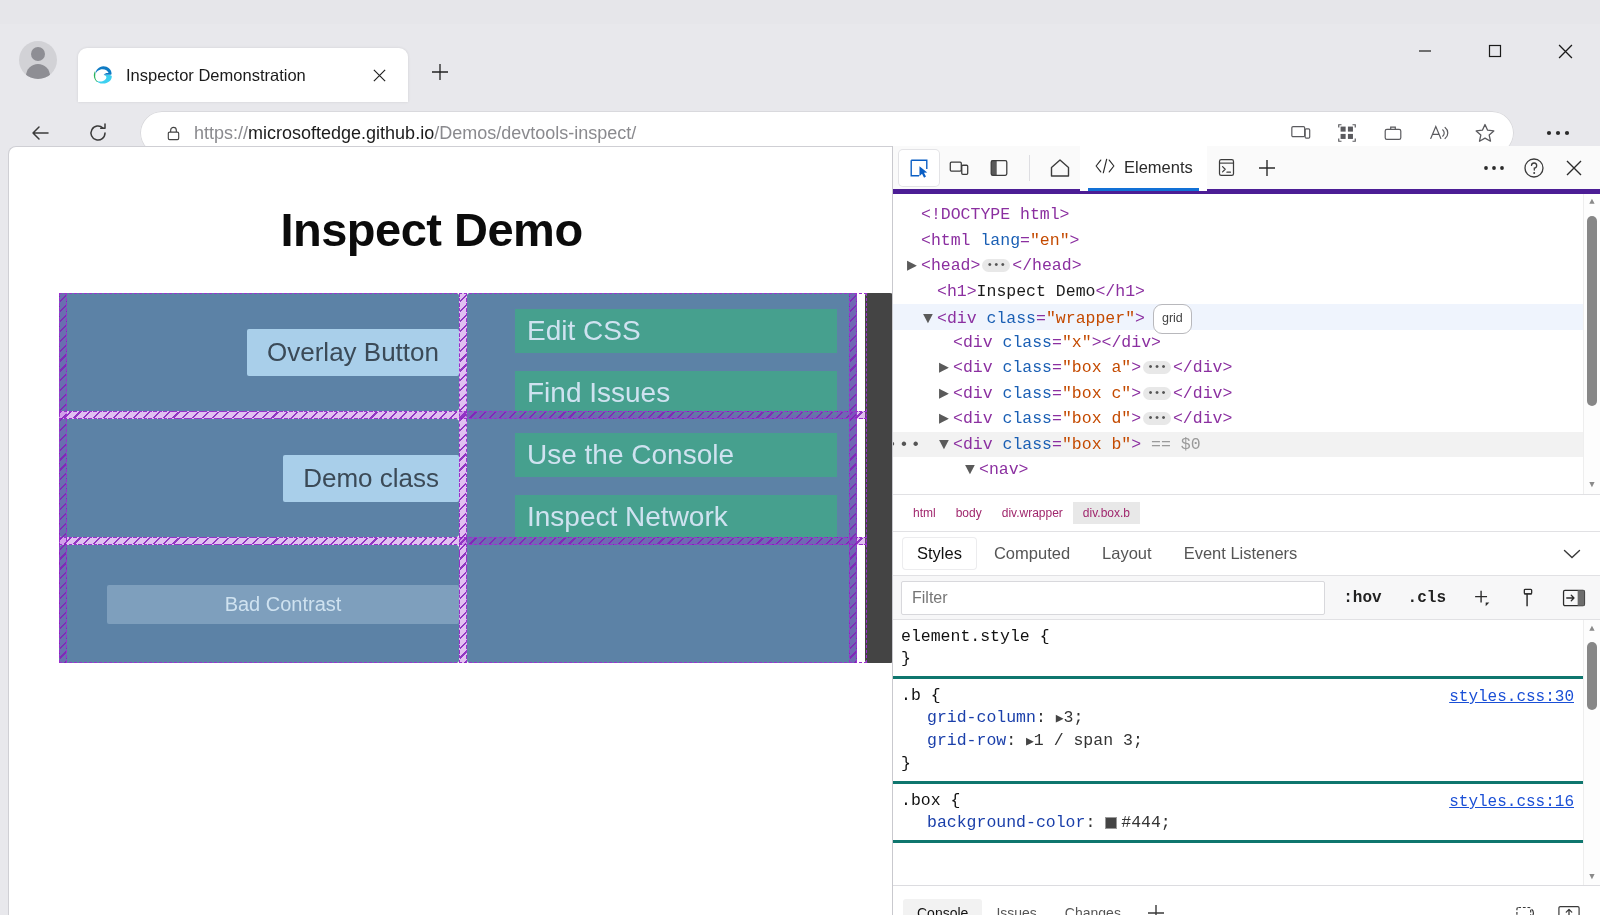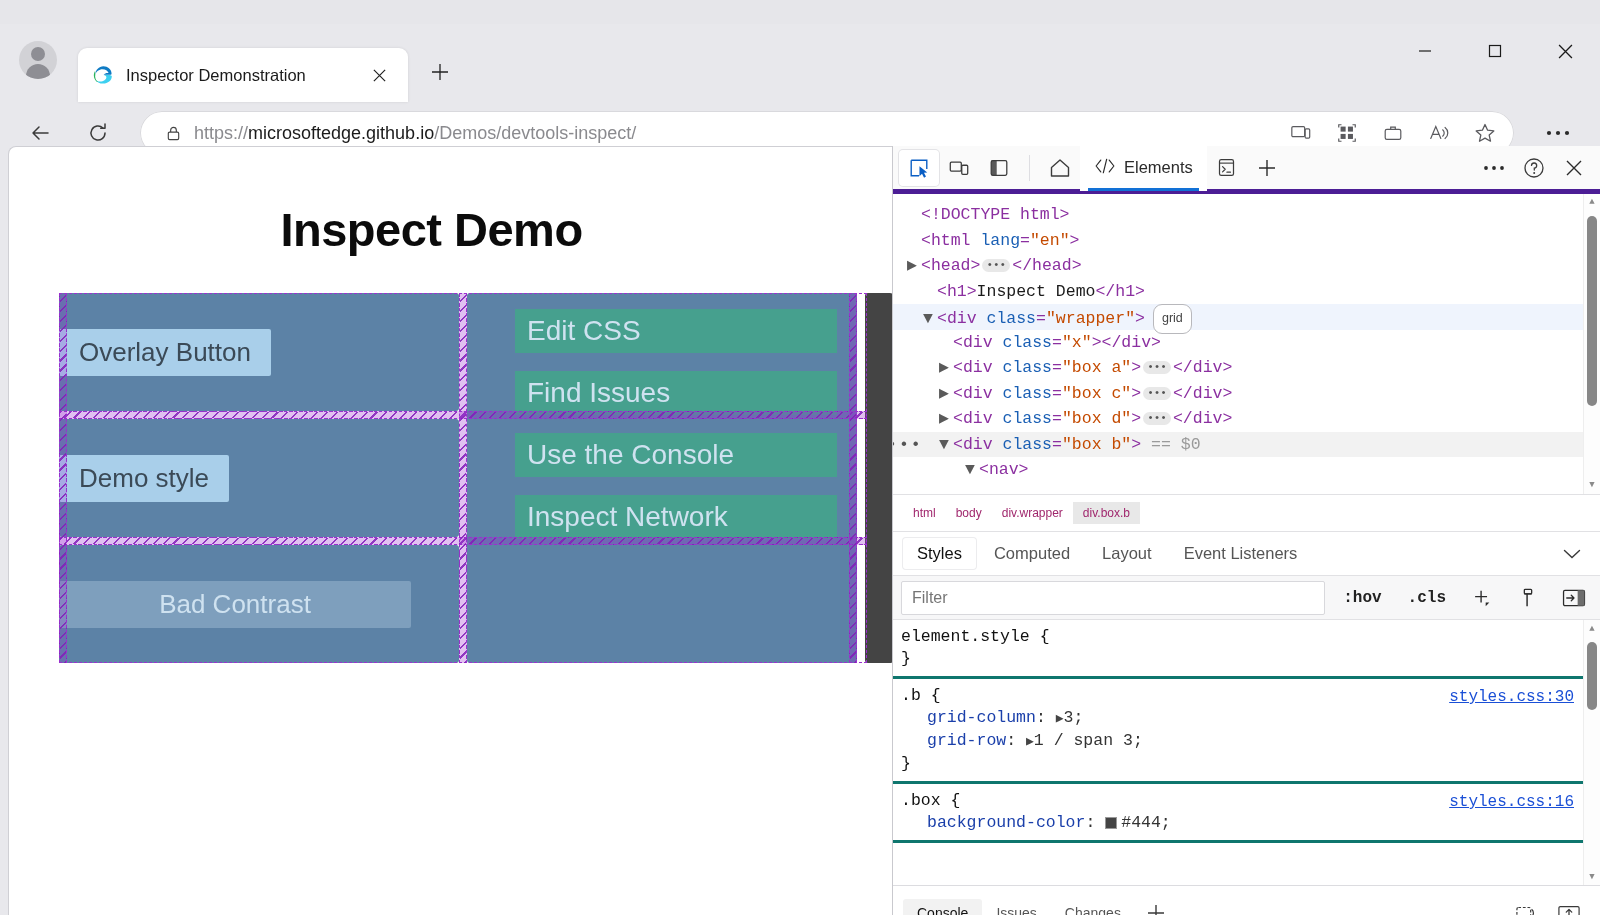--- a/index.html
+++ b/index.html
@@ -78,27 +78,27 @@
     font-size: 47px; font-weight: bold; color: #0b0b0b; letter-spacing: -0.5px;
   }
   
   .wrapper {
     position: absolute; left: 50px; top: 146px; width: 808px; height: 370px;
     display: grid; grid-template-columns: 400px 390px 28px;
     grid-template-rows: 1fr 1fr 1fr; gap: 8px 8px;
   }
   .box { background: #5c82a6; border-radius: 3px; position: relative; }
   .box.dark { background: #444; }
-  .box-a, .box-c, .box-d { display: flex; align-items: center; justify-content: flex-start; }
+  .box-a, .box-c, .box-d { display: flex; align-items: center; justify-content: flex-end; padding-left: 24px; }
   .btn-overlay, .btn-demo {
     background: #a9cfea; color: #3b4a57; font-size: 26px; padding: 8px 20px;
     border: none; border-radius: 2px; font-family: "Liberation Sans", sans-serif;
   }
   .btn-bad {
-    background: #7e9fbd; color: #cfe2f0; font-size: 26px; padding: 8px 20px;
+    background: #7e9fbd; color: #cfe2f0; font-size: 20px; padding: 8px 20px;
     border: none; border-radius: 2px; width: 352px; text-align: center;
     font-family: "Liberation Sans", sans-serif;
   }
   .box-b { padding: 16px 20px 14px 48px; display: flex; flex-direction: column; }
   .navlist { list-style: none; display: flex; flex-direction: column; gap: 18px; }
   .navlist li a {
     display: block; background: #46a08e; color: #cfe2f0; font-size: 28px;
     padding: 6px 12px; text-decoration: none;
   }
   
@@ -356,21 +356,21 @@
               <li>
                   <a href="#">Use the Console</a>
                 </li>
               <li>
                   <a href="#">Inspect Network</a>
                 </li>
             </ul>
           </div>
           <div class="box dark" style="grid-column:3; grid-row:1 / span 3;"></div>
           <div class="box box-c" style="grid-column:1; grid-row:2;">
-            <button class="btn-demo">Demo style</button>
+            <button class="btn-demo">Demo class</button>
           </div>
           <div class="box box-d" style="grid-column:1; grid-row:3;">
             <button class="btn-bad">Bad Contrast</button>
           </div>
         </div>
 
         <div class="gridoverlay">
           <div class="outline"></div>
           <div class="gap-row" style="top:118px;"></div>
           <div class="gap-row" style="top:244px;"></div>

